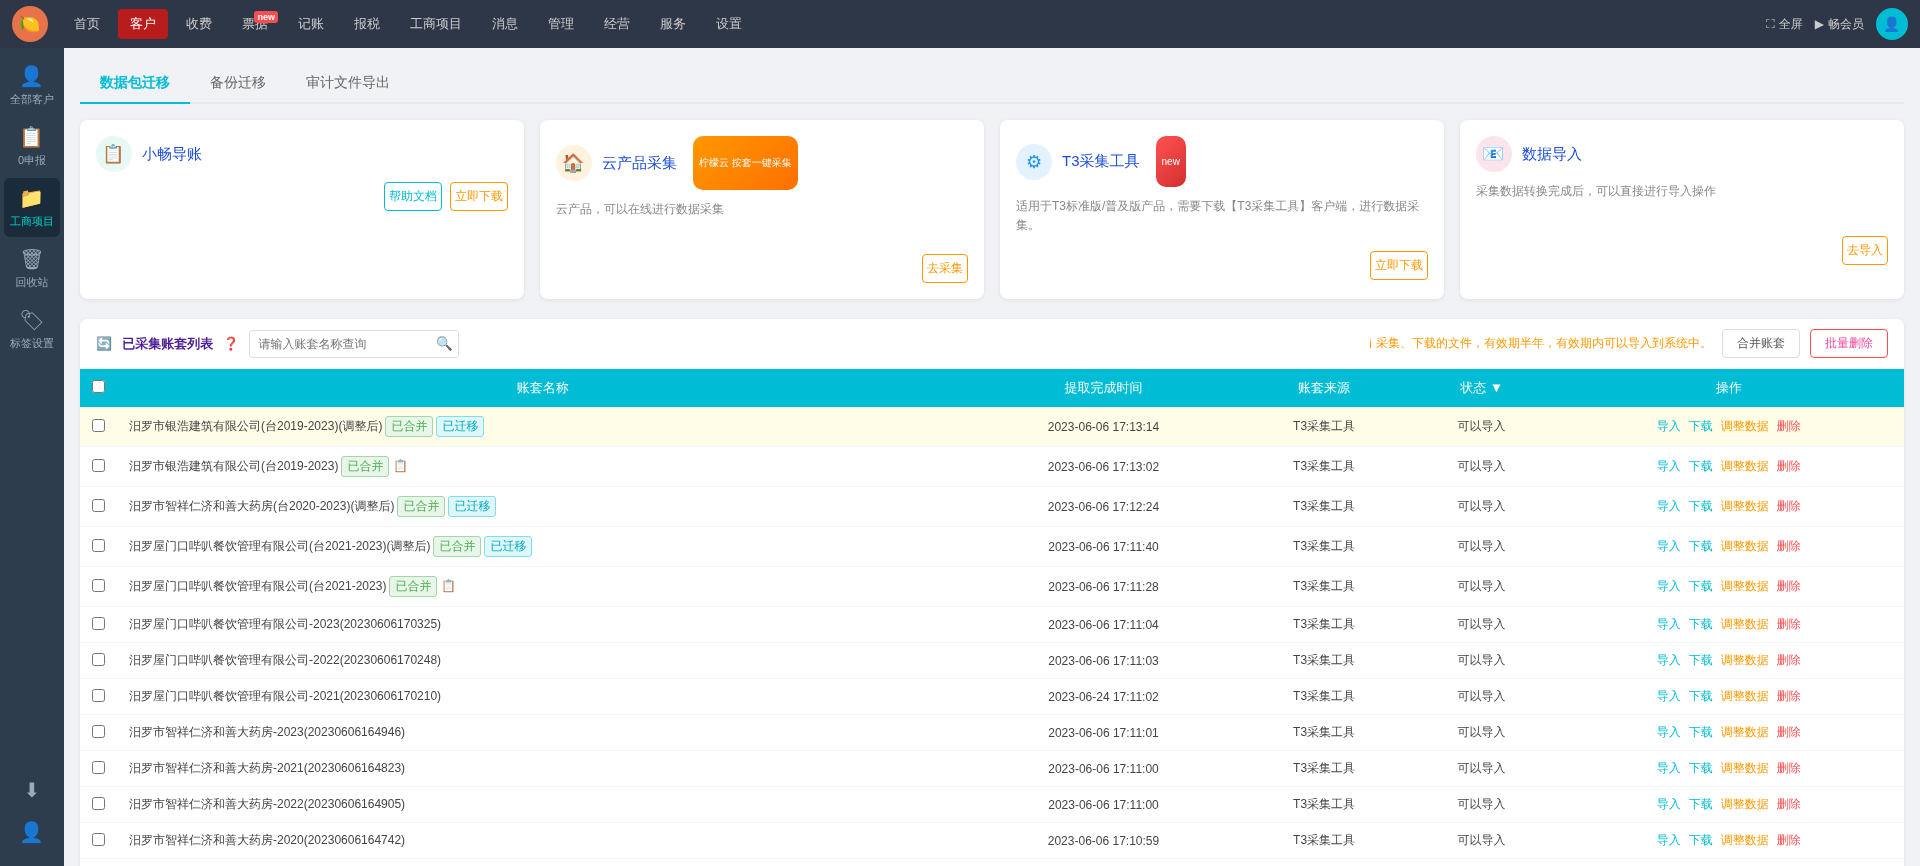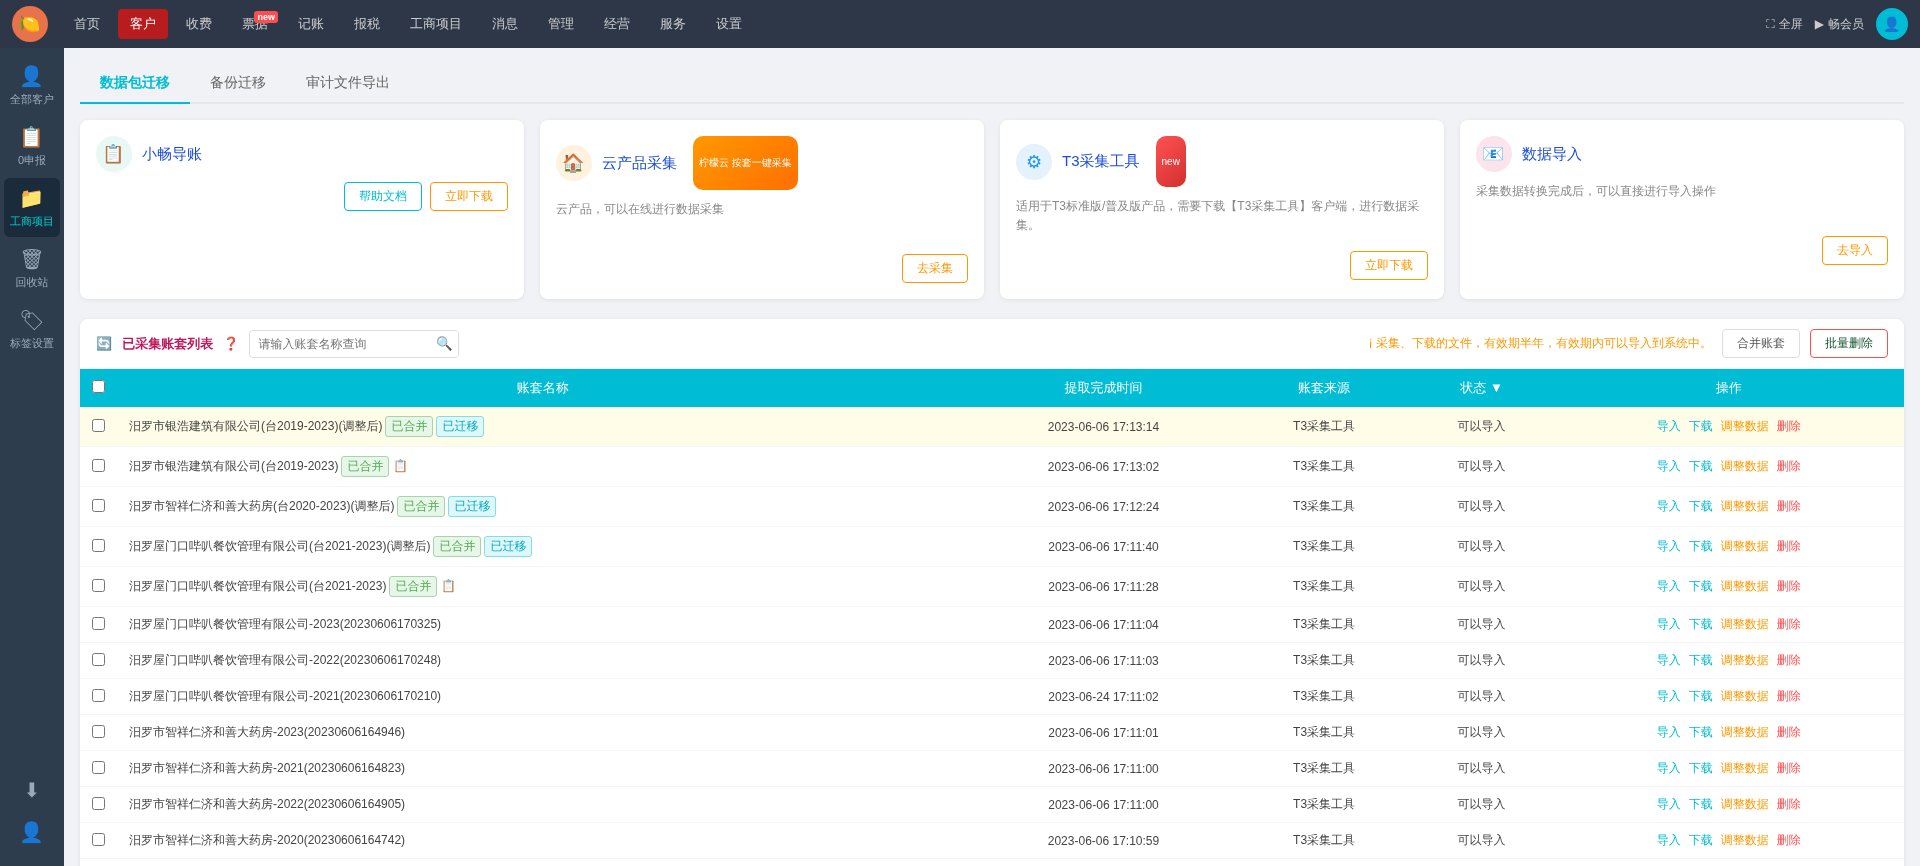--- a/index.html
+++ b/index.html
@@ -184,21 +184,21 @@
       line-height: 1.6;
       margin-bottom: 14px;
       min-height: 40px;
     }
     .card-actions {
       display: flex;
       gap: 8px;
       justify-content: flex-end;
     }
     .btn-outline {
-      padding: 5px 14px;
+      padding: 5px 4px;
       border: 1px solid #ff9800;
       color: #ff9800;
       background: white;
       border-radius: 4px;
       cursor: pointer;
       font-size: 12px;
     }
     .btn-outline.teal { border-color: #00bcd4; color: #00bcd4; }
 
     
@@ -210,21 +210,21 @@
     }
     .table-toolbar {
       display: flex;
       align-items: center;
       padding: 10px 16px;
       gap: 10px;
       border-bottom: 1px solid #f0f0f0;
     }
     .table-toolbar-title {
       font-size: 13px;
-      color: #be185d;
+      color: #4c1d95;
       font-weight: bold;
       display: flex;
       align-items: center;
       gap: 6px;
     }
     .search-box {
       display: flex;
       align-items: center;
       border: 1px solid #ddd;
       border-radius: 4px;
@@ -265,21 +265,21 @@
       border: 1px solid #ddd;
       color: #555;
       background: white;
       border-radius: 4px;
       cursor: pointer;
       font-size: 12px;
     }
     .btn-delete-batch {
       padding: 5px 14px;
       border: 1px solid #ff4d4f;
-      color: #14532d;
+      color: #ec4899;
       background: white;
       border-radius: 4px;
       cursor: pointer;
       font-size: 12px;
     }
 
     
     .data-table {
       width: 100%;
       border-collapse: collapse;

